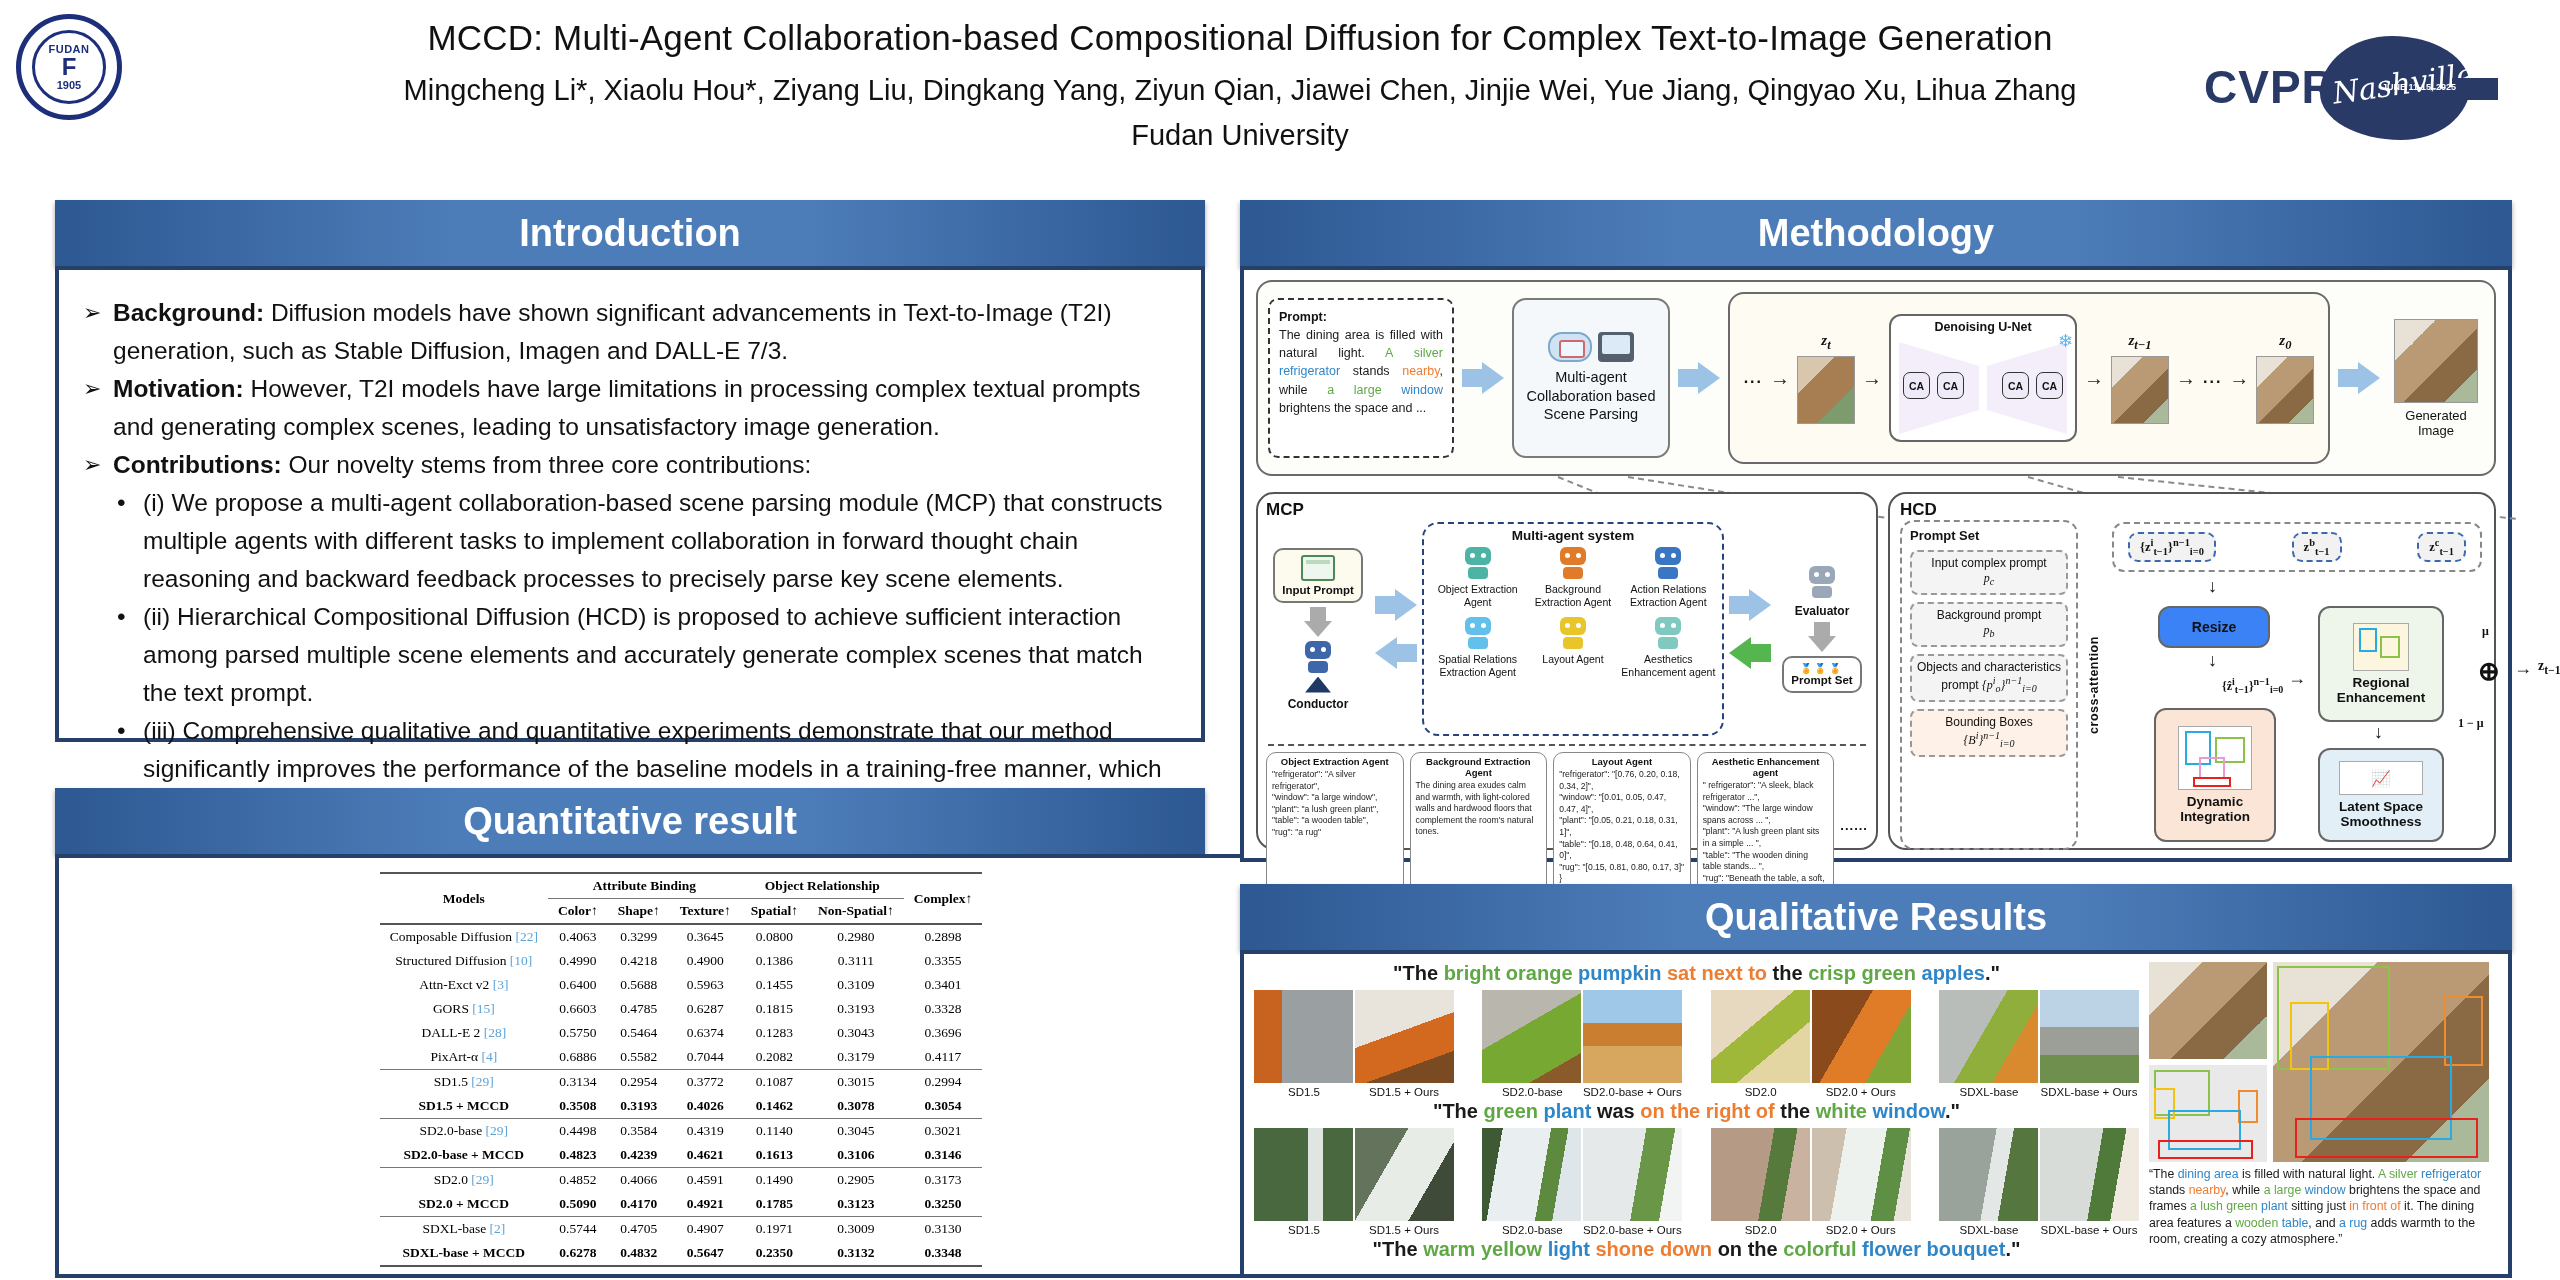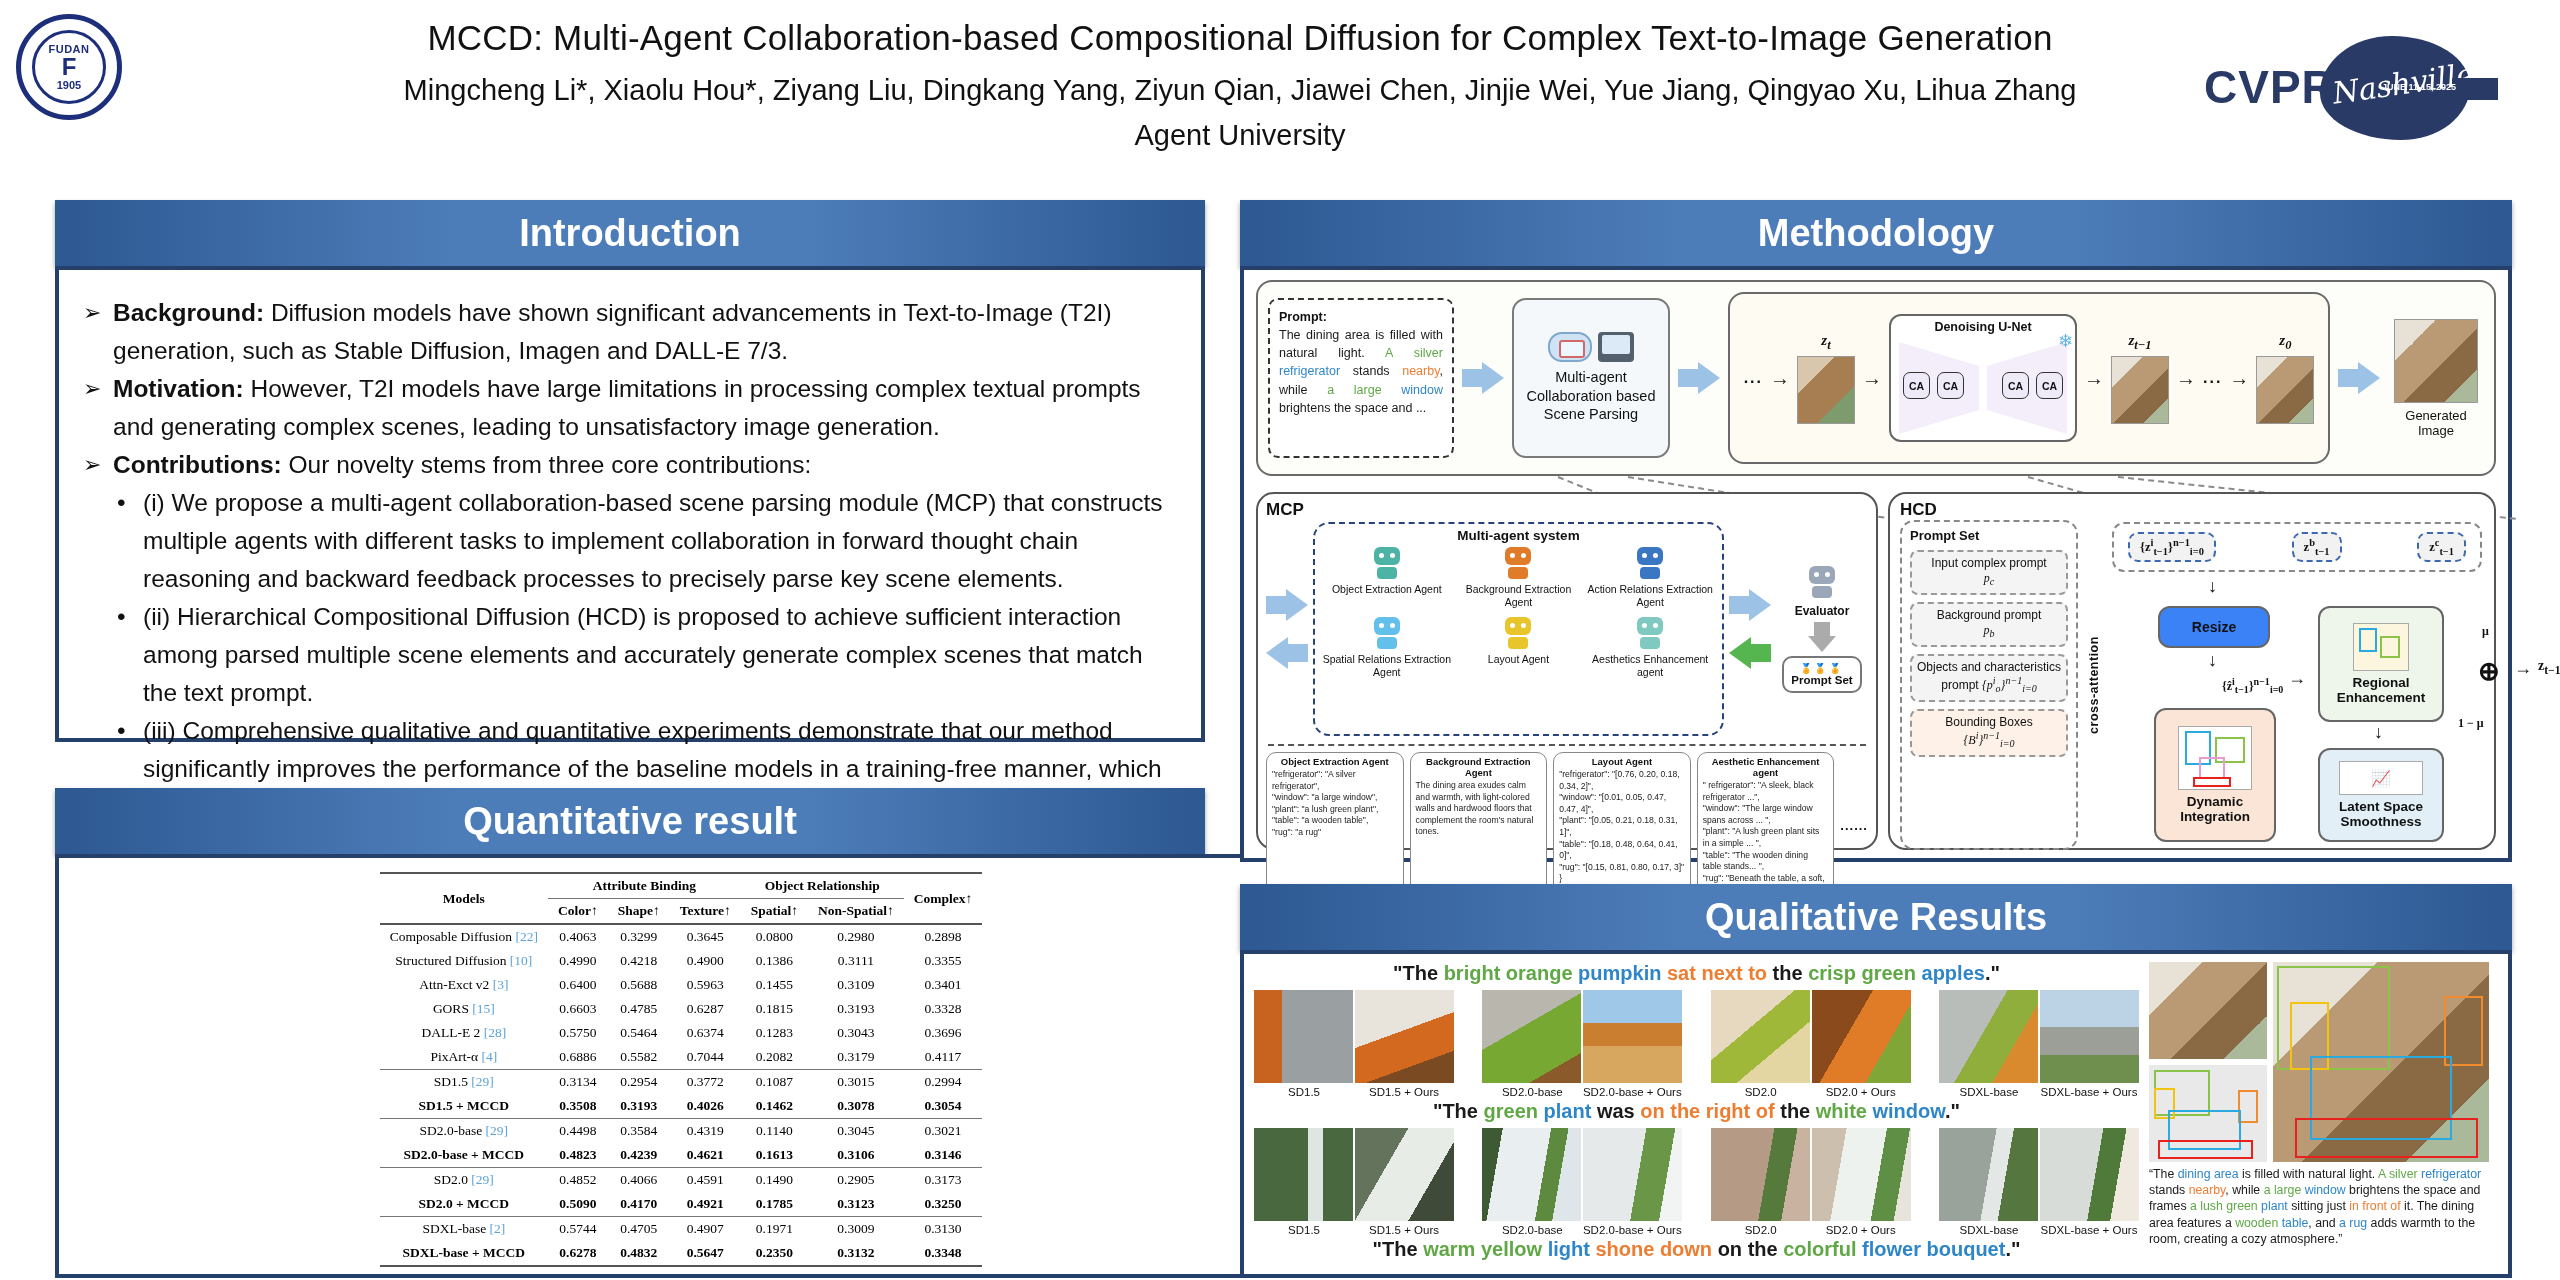--- a/index.html
+++ b/index.html
@@ -200,21 +200,21 @@
   <div class="fudan-logo">
     <div class="ring">
       <span class="fu-top">FUDAN</span>
       <span class="fu-glyph">F</span>
       <span class="fu-year">1905</span>
     </div>
   </div>
   <div class="head-center">
     <div class="title">MCCD: Multi-Agent Collaboration-based Compositional Diffusion for Complex Text-to-Image Generation</div>
     <div class="authors">Mingcheng Li*, Xiaolu Hou*, Ziyang Liu, Dingkang Yang, Ziyun Qian, Jiawei Chen, Jinjie Wei, Yue Jiang, Qingyao Xu, Lihua Zhang</div>
-    <div class="affil">Agent University</div>
+    <div class="affil">Fudan University</div>
   </div>
   <div class="cvpr-logo">
     <span class="cvpr-word">CVPR</span>
     <div class="guitar">
       <span class="nash">Nashville</span>
     </div>
     <div class="guitar-neck"></div>
     <span class="cvpr-dates">JUNE 11-15, 2025</span>
   </div>
 </div>
@@ -468,20 +468,36 @@
     <div class="connector" style="left:370px; top:194px; width:300px; transform:rotate(9deg);"></div>
     <div class="connector" style="left:770px; top:194px; width:180px; transform:rotate(16deg);"></div>
     <div class="connector" style="left:860px; top:194px; width:400px; transform:rotate(6deg);"></div>
   </div>
 
   <div class="panels">
 
     <div class="panel" id="mcp-panel">
       <span class="plabel">MCP</span>
       <div class="mcp-top">
+        <div class="mcp-col" style="width:104px;">
+          <div class="small-box">
+            <div class="winic"></div>
+            <span>Input Prompt</span>
+          </div>
+          <div class="fatv">
+              <div class="stem"></div>
+              <div class="head"></div>
+            </div>
+          <div class="bot" style="--bc:#3f66a8">
+              <div class="bhead"></div>
+              <div class="bbody"></div>
+            </div>
+          <div class="conductor-suit"></div>
+          <div style="font-size:12px; font-weight:600;">Conductor</div>
+        </div>
         <div class="arrow-stack">
           <div class="fat">
               <div class="stem"></div>
               <div class="head"></div>
             </div>
           <div class="fat left">
               <div class="head"></div>
               <div class="stem"></div>
             </div>
         </div>

